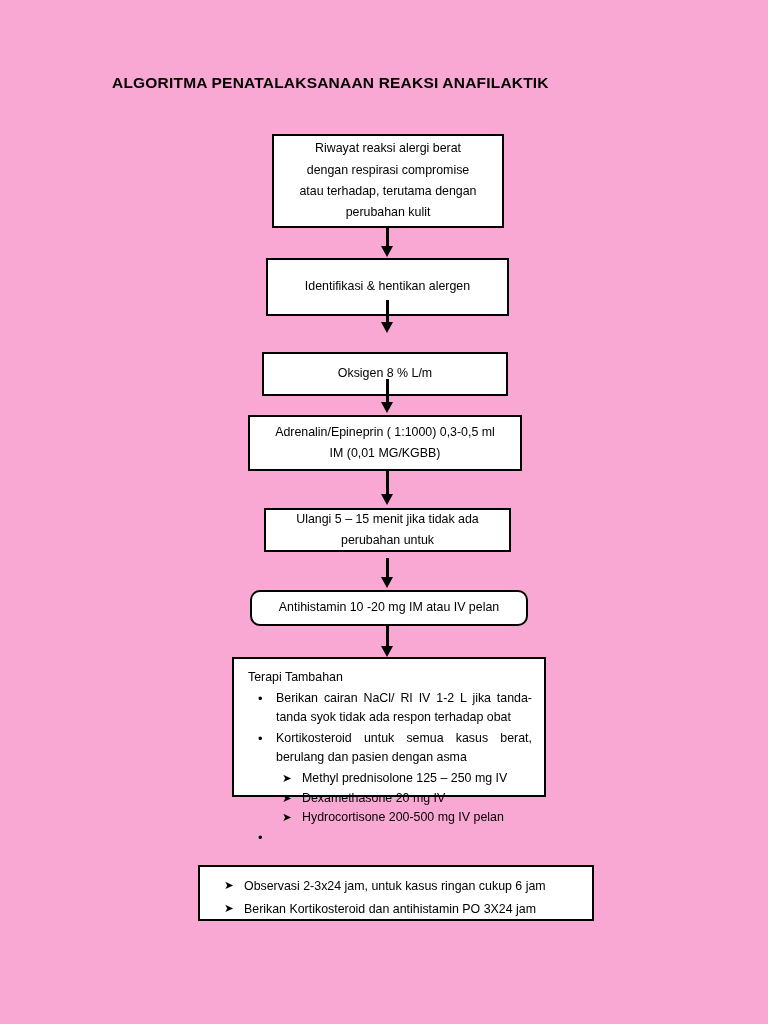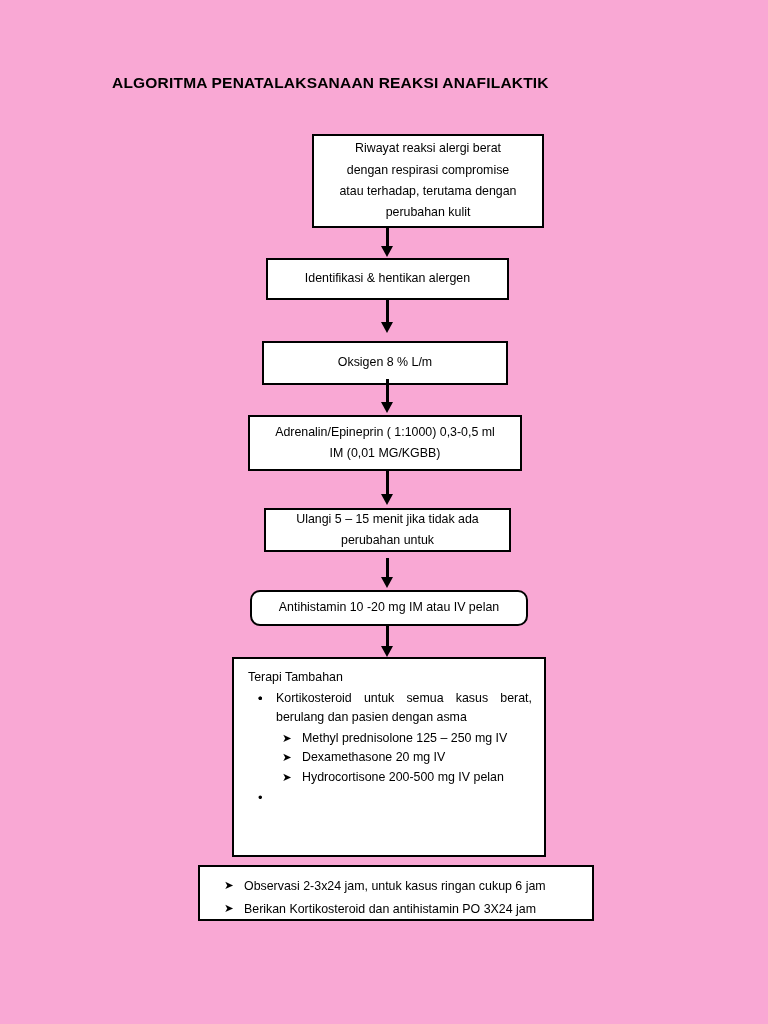--- a/index.html
+++ b/index.html
@@ -132,40 +132,40 @@
     line-height: 1.85;
   }
 </style>
 </head>
 <body>
 
 <div id="page">
 
   <div id="chart-title">ALGORITMA PENATALAKSANAAN REAKSI ANAFILAKTIK</div>
 
-  <div class="flow-box centered" id="box-1" style="left:272px; top:134px; width:232px; height:94px;margin-left:40px;">
+  <div class="flow-box centered" id="box-1" style="left:272px; top:134px; width:232px; height:94px;">
     <span class="btext">
       <span>Riwayat reaksi alergi berat</span><br>
       <span>dengan respirasi compromise</span><br>
       <span>atau terhadap, terutama dengan</span><br>
       <span>perubahan kulit</span>
     </span>
   </div>
 
   <div class="connector" style="left:386px; top:228px; height:20px;"></div>
   <div class="arrowhead" style="left:381px; top:246px;"></div>
 
-  <div class="flow-box centered" id="box-2" style="left:266px; top:258px; width:243px; height:42px;">
+  <div class="flow-box centered" id="box-2" style="left:266px; top:258px; width:243px; height:58px;">
     <span class="btext">Identifikasi &amp; hentikan alergen</span>
   </div>
 
   <div class="connector" style="left:386px; top:300px; height:24px;"></div>
   <div class="arrowhead" style="left:381px; top:322px;"></div>
 
-  <div class="flow-box centered" id="box-3" style="left:262px; top:341px; width:246px; height:44px;">
+  <div class="flow-box centered" id="box-3" style="left:262px; top:352px; width:246px; height:44px;">
     <span class="btext">Oksigen 8 % L/m</span>
   </div>
 
   <div class="connector" style="left:386px; top:379px; height:25px;"></div>
   <div class="arrowhead" style="left:381px; top:402px;"></div>
 
   <div class="flow-box centered" id="box-4" style="left:248px; top:415px; width:274px; height:56px;">
     <span class="btext">
       <span>Adrenalin/Epineprin ( 1:1000) 0,3-0,5 ml</span><br>
       <span>IM (0,01 MG/KGBB)</span>
@@ -185,28 +185,29 @@
   <div class="connector" style="left:386px; top:558px; height:21px;"></div>
   <div class="arrowhead" style="left:381px; top:577px;"></div>
 
   <div class="flow-box centered" id="box-6" style="left:250px; top:590px; width:278px; height:36px;border-radius:10px;">
     <span class="btext">Antihistamin 10 -20 mg IM atau IV pelan</span>
   </div>
 
   <div class="connector" style="left:386px; top:626px; height:22px;"></div>
   <div class="arrowhead" style="left:381px; top:646px;"></div>
 
-  <div class="flow-box" id="terapi-box" style="left:232px; top:657px; width:314px; height:200px;">
+  <div class="flow-box" id="terapi-box" style="left:232px; top:657px; width:314px; height:140px;">
 
     <div id="terapi-heading">Terapi Tambahan</div>
 
     <ul class="bullet-list">
 
       <li class="bullet-item">
         <span class="marker-dot">•</span>
+        <span>Berikan cairan NaCl/ RI IV 1-2 L jika tanda-tanda syok tidak ada respon terhadap obat</span>
       </li>
 
       <li class="bullet-item">
         <span class="marker-dot">•</span>
         <span>Kortikosteroid untuk semua kasus berat, berulang dan pasien dengan asma</span>
       </li>
 
       <ul class="sub-list">
         <li class="sub-item">
           <span class="marker-arrow">➤</span>

